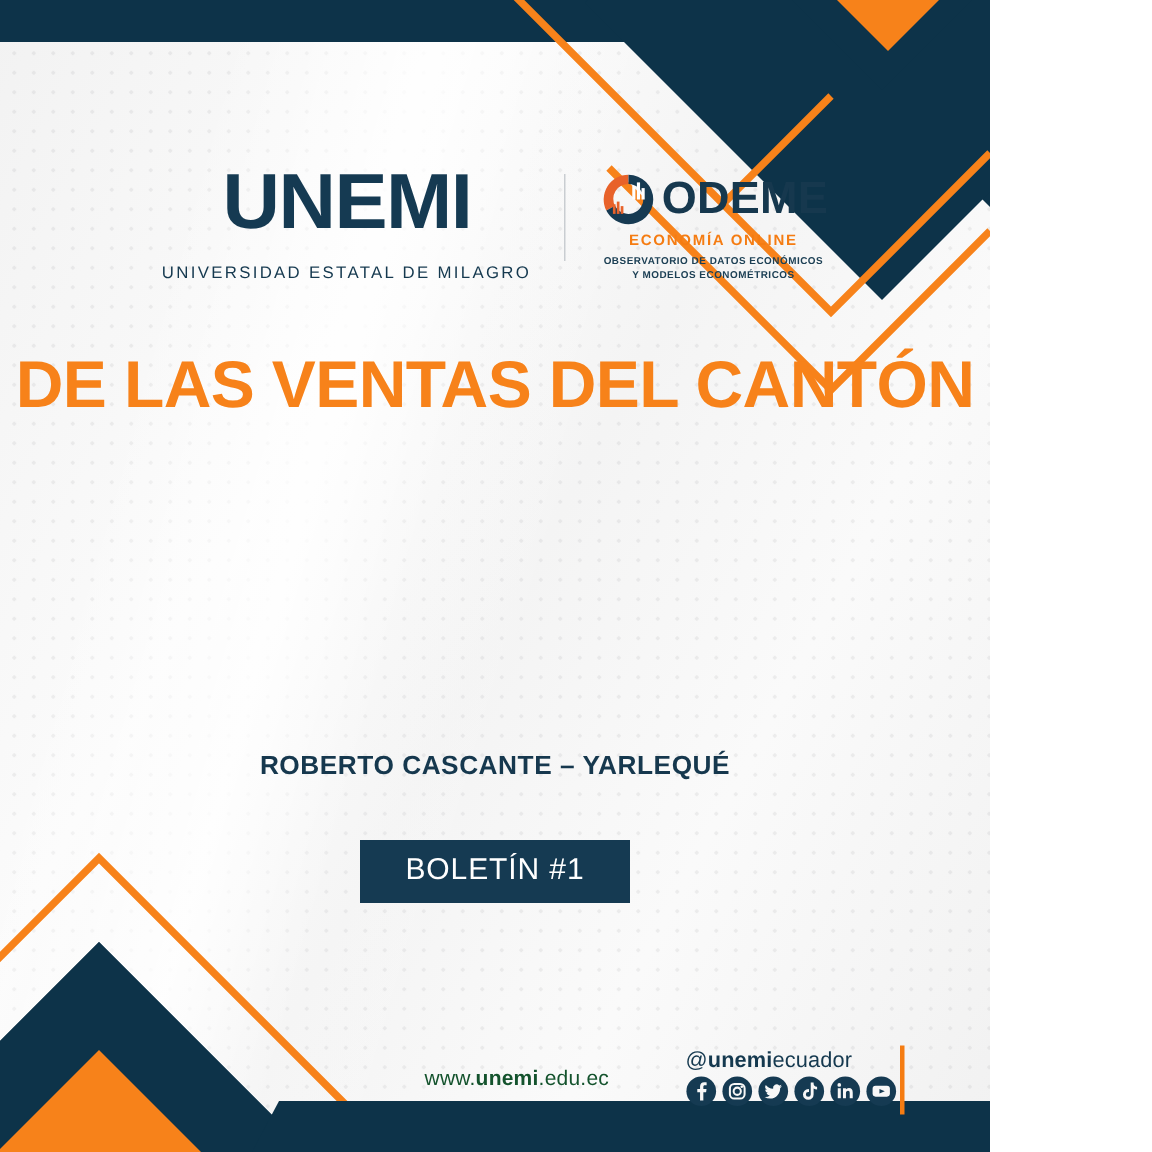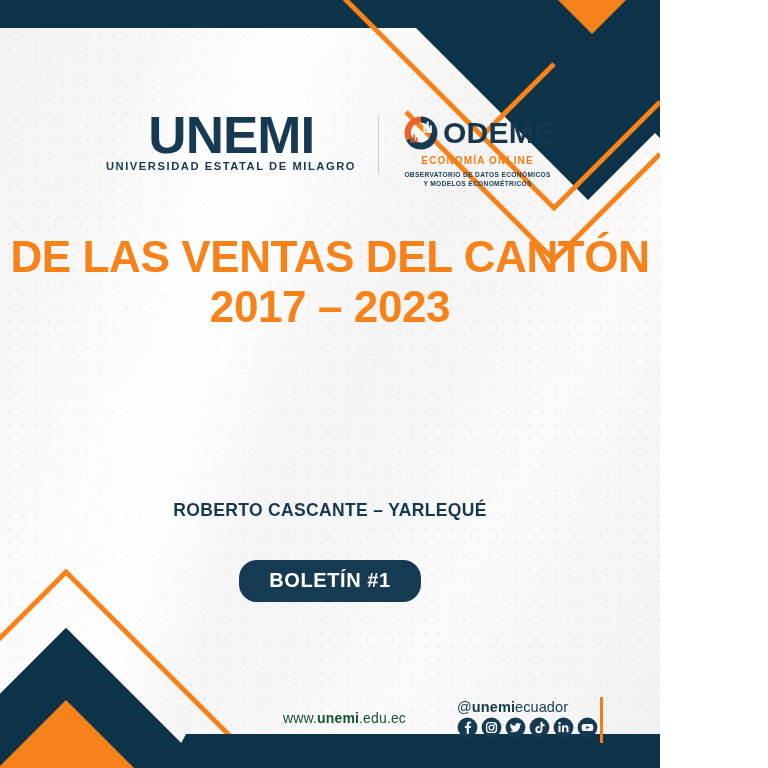--- a/index.html
+++ b/index.html
@@ -66,23 +66,23 @@
   .unemi-text {
     font-size: 52px;
     font-weight: 700;
     letter-spacing: -1px;
     color: #153a52;
     line-height: 0.92;
     font-family: "Liberation Sans", sans-serif;
     transform: scaleX(1.02);
   }
   .unemi-sub {
-    margin-top: 0;
+    margin-top: 16px;
     font-size: 11.2px;
-    font-weight: 700;
+    font-weight: 400;
     letter-spacing: 1.55px;
     color: #15394f;
     white-space: nowrap;
   }
   .divider-v {
     width: 1px;
     height: 58px;
     background: #c9cdd1;
     margin-top: 4px;
   }
@@ -153,24 +153,23 @@
     top: 560px;
     left: 0;
     width: 100%;
     display: flex;
     justify-content: center;
   }
   .badge {
     background: #153a52;
     color: #ffffff;
     font-size: 20px;
-    font-weight: 700;
+    font-weight: 400;
     letter-spacing: 0.6px;
     padding: 9px 30px 10px 30px;
-    border-radius: 18px;
   }
 
   
   .footer-url {
     position: absolute;
     left: 283px;
     top: 710px;
     font-size: 14px;
     color: #14532d;
     letter-spacing: 0.15px;
@@ -277,21 +276,20 @@
       <div class="odeme-desc">
         <div>OBSERVATORIO DE DATOS ECONÓMICOS</div>
         <div>Y MODELOS ECONOMÉTRICOS</div>
       </div>
     </div>
 
   </div>
 
   <div class="title-block">
     <div class="title-line">DE LAS VENTAS DEL CANTÓN</div>
-    <div class="title-line">2017 – 2023</div>
   </div>
 
   <div class="authors">
     <div class="author-line">ROBERTO CASCANTE – YARLEQUÉ</div>
   </div>
 
   <div class="badge-wrap">
     <div class="badge">BOLETÍN #1</div>
   </div>
 

